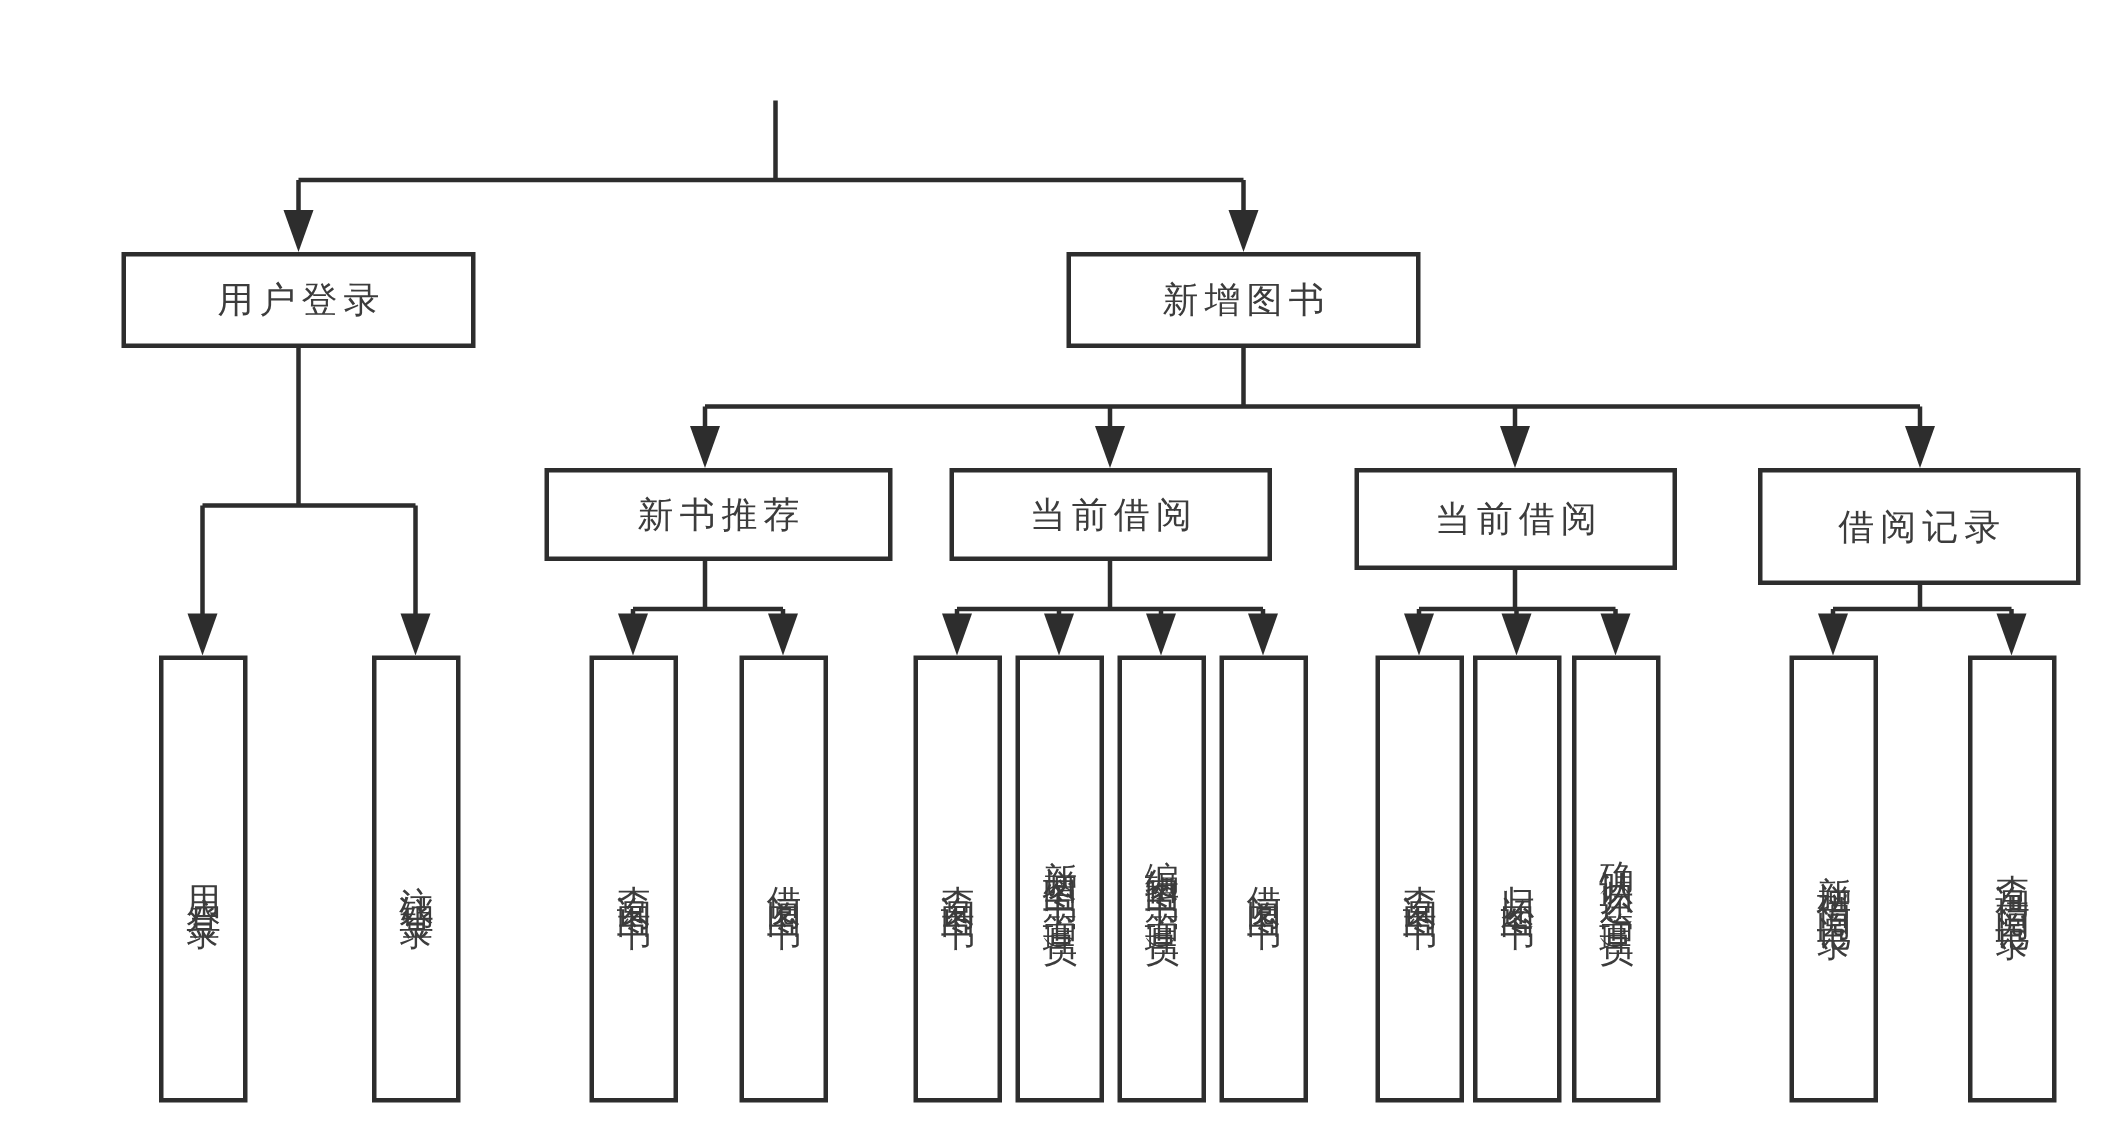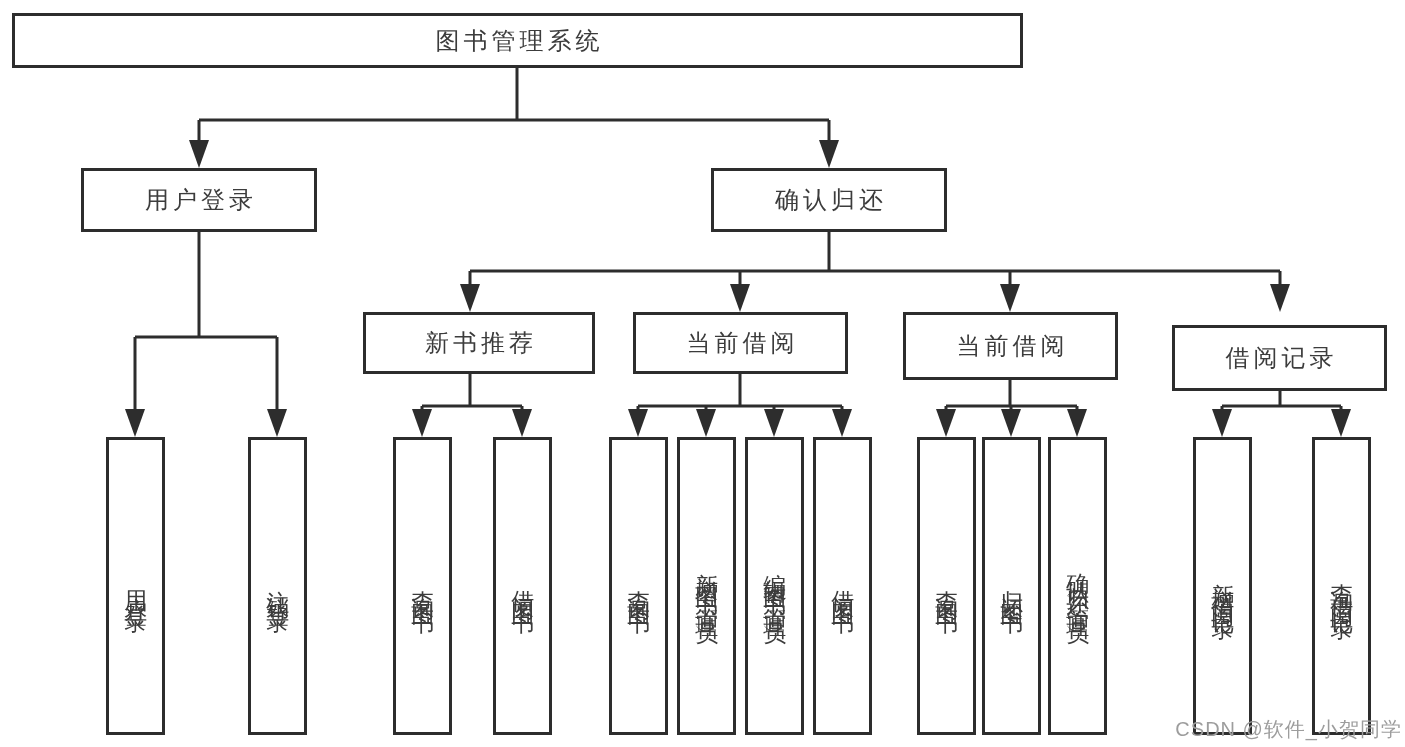--- a/index.html
+++ b/index.html
@@ -90,41 +90,38 @@
       <polygon points="774,437 764,409 784,409"></polygon>
       <polygon points="842,437 832,409 852,409"></polygon>
       <polygon points="946,437 936,409 956,409"></polygon>
       <polygon points="1011,437 1001,409 1021,409"></polygon>
       <polygon points="1077,437 1067,409 1087,409"></polygon>
       <polygon points="1222,437 1212,409 1232,409"></polygon>
       <polygon points="1341,437 1331,409 1351,409"></polygon>
     </g>
   </svg>
 
-  <div class="box h-box" style="left:12px;top:13px;width:1011px;height:55px">
-    <span>图书管理系统</span>
-  </div>
 
   <div class="box h-box" style="left:81px;top:168px;width:236px;height:64px">
     <span>用户登录</span>
   </div>
   <div class="box h-box" style="left:711px;top:168px;width:236px;height:64px">
-    <span>确认归还</span>
+    <span>新增图书</span>
   </div>
 
   <div class="box h-box" style="left:363px;top:312px;width:232px;height:62px">
     <span>新书推荐</span>
   </div>
   <div class="box h-box" style="left:633px;top:312px;width:215px;height:62px">
     <span>当前借阅</span>
   </div>
   <div class="box h-box" style="left:903px;top:312px;width:215px;height:68px">
     <span>当前借阅</span>
   </div>
-  <div class="box h-box" style="left:1172px;top:325px;width:215px;height:66px">
+  <div class="box h-box" style="left:1172px;top:312px;width:215px;height:78px">
     <span>借阅记录</span>
   </div>
 
   <div class="box v-box" style="left:106px;top:437px;width:59px;height:298px">
     <span>用户登录</span>
   </div>
   <div class="box v-box" style="left:248px;top:437px;width:59px;height:298px">
     <span>注销登录</span>
   </div>
 
@@ -158,14 +155,13 @@
     <span>确认归还（管理员）</span>
   </div>
 
   <div class="box v-box" style="left:1193px;top:437px;width:59px;height:298px">
     <span>新增借阅记录</span>
   </div>
   <div class="box v-box" style="left:1312px;top:437px;width:59px;height:298px">
     <span>查询借阅记录</span>
   </div>
 
-  <div class="watermark">CSDN @软件_小贺同学</div>
 </div>
 
 </body></html>

